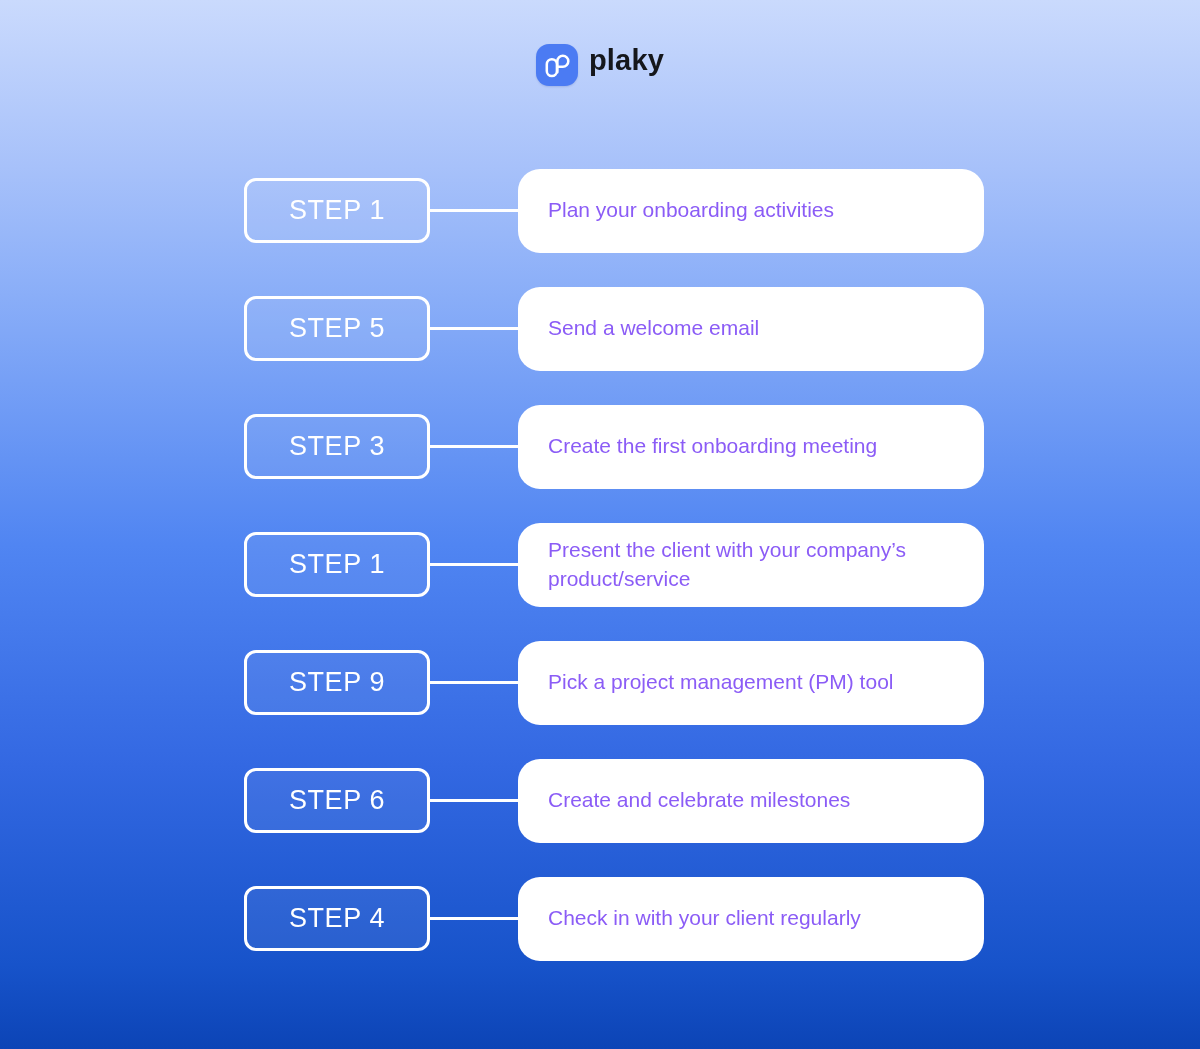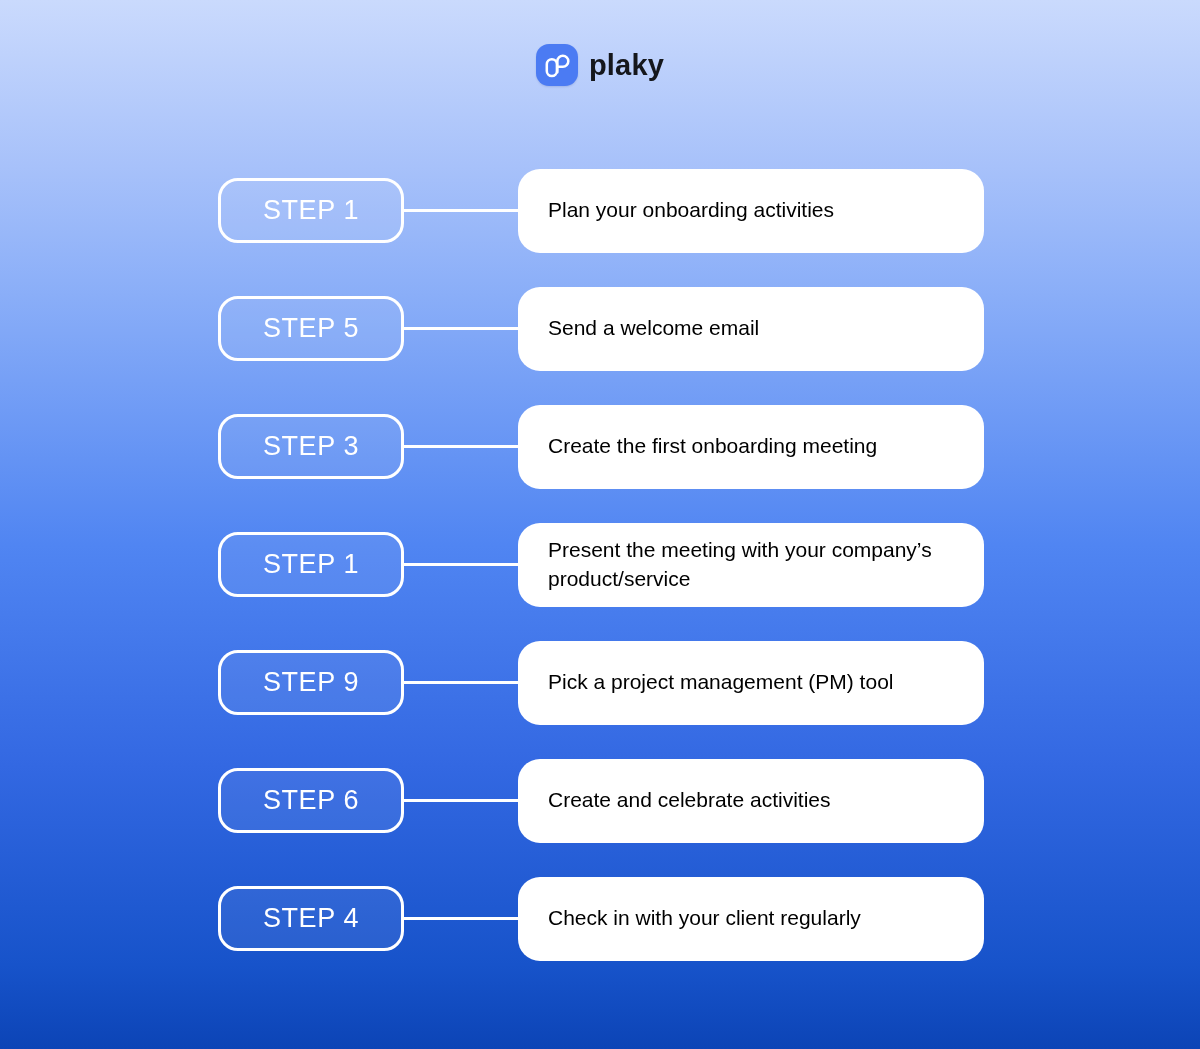--- a/index.html
+++ b/index.html
@@ -12,51 +12,52 @@
       #cadafd 0%,
       #a7c1fa 16%,
       #8aaef8 28%,
       #5085f2 52%,
       #3368e2 73%,
       #1753ca 92%,
       #0c44b6 100%);
   }
   .logo-row{
     position:absolute;top:44px;left:0;width:100%;
-    display:flex;justify-content:center;align-items:center;gap:11px;
+    display:flex;justify-content:center;gap:11px;
   }
   .logo-icon{
     width:42px;height:42px;border-radius:13px;
     background:#4b7bf3;
     display:flex;align-items:center;justify-content:center;
     box-shadow:0 1px 2px rgba(20,40,120,0.15);
   }
   .logo-text{
     font-size:29px;font-weight:700;color:#15171c;letter-spacing:0.2px;
   }
   .steps{
     position:absolute;top:170px;left:218px;width:766px;
     display:flex;flex-direction:column;gap:37px;
   }
   .row{display:flex;align-items:center;height:81px;}
   .step-box{
     width:186px;height:65px;box-sizing:border-box;
-    border:3px solid #ffffff;border-radius:20px;
+    border:3px solid #ffffff;border-radius:12px;
     background:rgba(255,255,255,0.07);
     display:flex;align-items:center;justify-content:center;
     color:#ffffff;font-size:27px;font-weight:500;letter-spacing:0.6px;
     flex:0 0 auto;
+    margin-left:26px;
   }
   .connector{flex:1 1 auto;height:3px;background:#ffffff;}
   .card{
     width:466px;min-height:84px;box-sizing:border-box;
     background:#ffffff;border-radius:22px;
     display:flex;align-items:center;
     padding:12px 30px;
-    color:#000000;font-size:21px;line-height:1.35;
+    color:#8b5cf6;font-size:21px;line-height:1.35;
     flex:0 0 auto;
   }
 </style>
 </head>
 <body>
 
 <div class="canvas">
 
   <div class="logo-row">
     <div class="logo-icon">
@@ -98,41 +99,41 @@
         <span>Create the first onboarding meeting</span>
       </div>
     </div>
 
     <div class="row">
       <div class="step-box">
         <span>STEP 1</span>
       </div>
       <div class="connector"></div>
       <div class="card">
-        <span>Present the meeting with your company’s product/service</span>
+        <span>Present the client with your company’s product/service</span>
       </div>
     </div>
 
     <div class="row">
       <div class="step-box">
         <span>STEP 9</span>
       </div>
       <div class="connector"></div>
       <div class="card">
         <span>Pick a project management (PM) tool</span>
       </div>
     </div>
 
     <div class="row">
       <div class="step-box">
         <span>STEP 6</span>
       </div>
       <div class="connector"></div>
       <div class="card">
-        <span>Create and celebrate activities</span>
+        <span>Create and celebrate milestones</span>
       </div>
     </div>
 
     <div class="row">
       <div class="step-box">
         <span>STEP 4</span>
       </div>
       <div class="connector"></div>
       <div class="card">
         <span>Check in with your client regularly</span>

